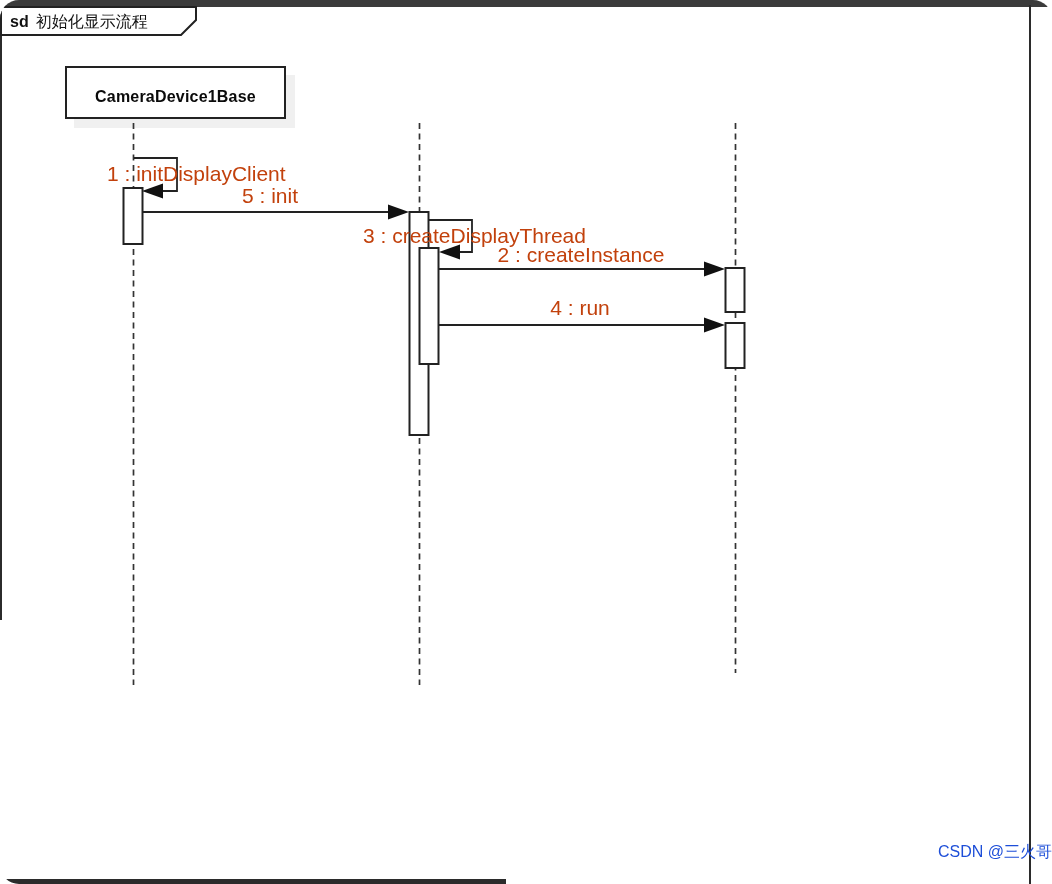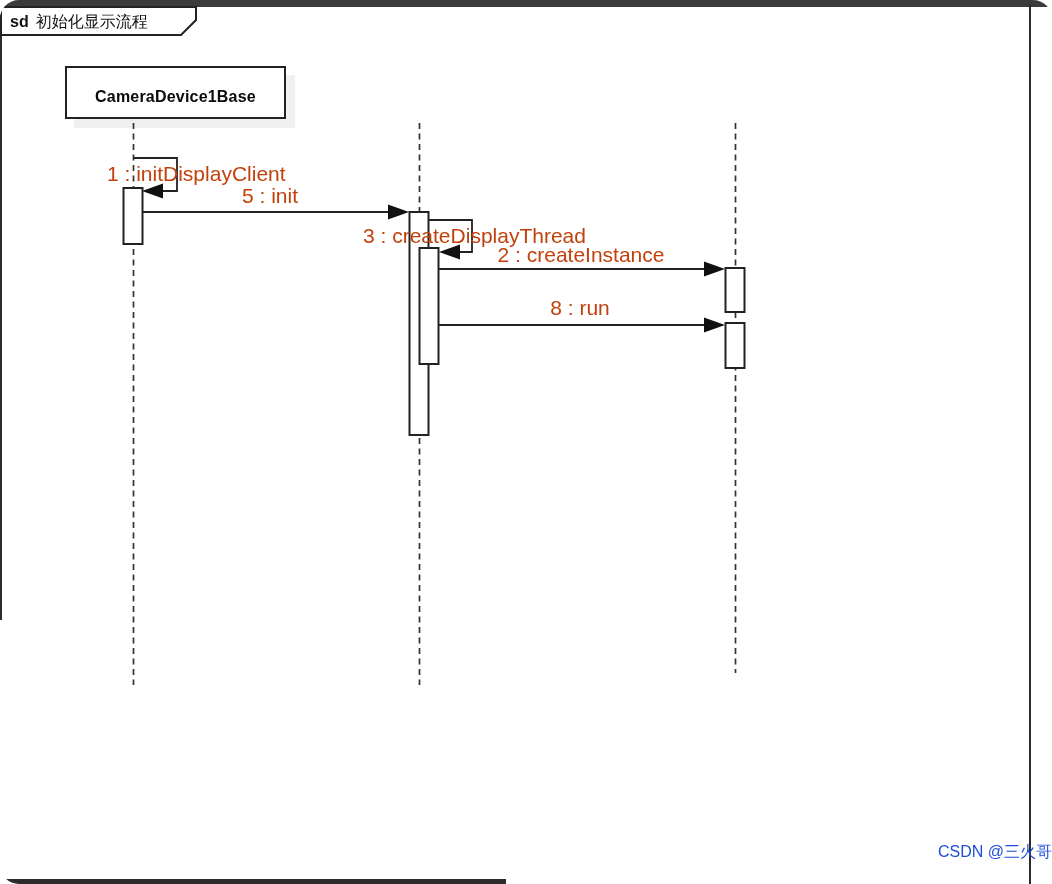--- a/index.html
+++ b/index.html
@@ -105,17 +105,17 @@
 
     <line x1="439" y1="325" x2="708" y2="325" stroke="#222" stroke-width="1.8"></line>
     <polygon points="725,325 704,317.5 704,332.5" fill="#111"></polygon>
     <rect x="725.5" y="323" width="19" height="45" fill="#fff" stroke="#222" stroke-width="2"></rect>
   </svg>
 
   <div class="msg-label" id="m1">1 : initDisplayClient</div>
   <div class="msg-label msg-center" id="m2">5 : init</div>
   <div class="msg-label" id="m3">3 : createDisplayThread</div>
   <div class="msg-label msg-center" id="m4">2 : createInstance</div>
-  <div class="msg-label msg-center" id="m5">8 : run</div>
+  <div class="msg-label msg-center" id="m5">4 : run</div>
 
   <div class="watermark">CSDN @三火哥</div>
 
 </div>
 
 </body></html>

